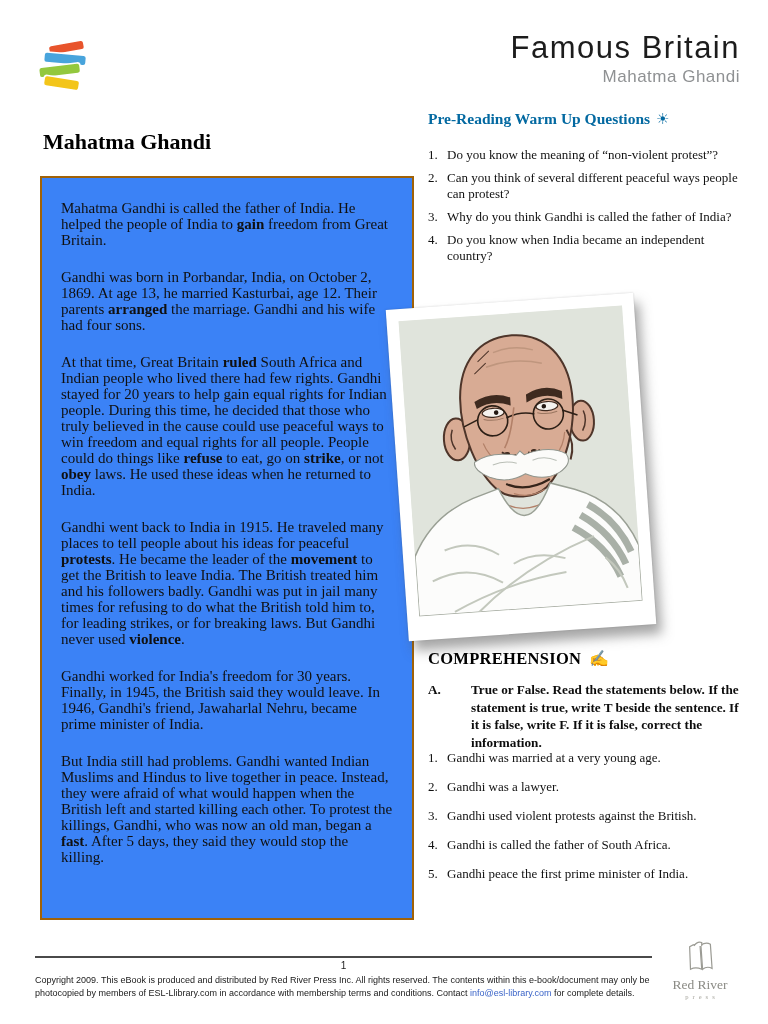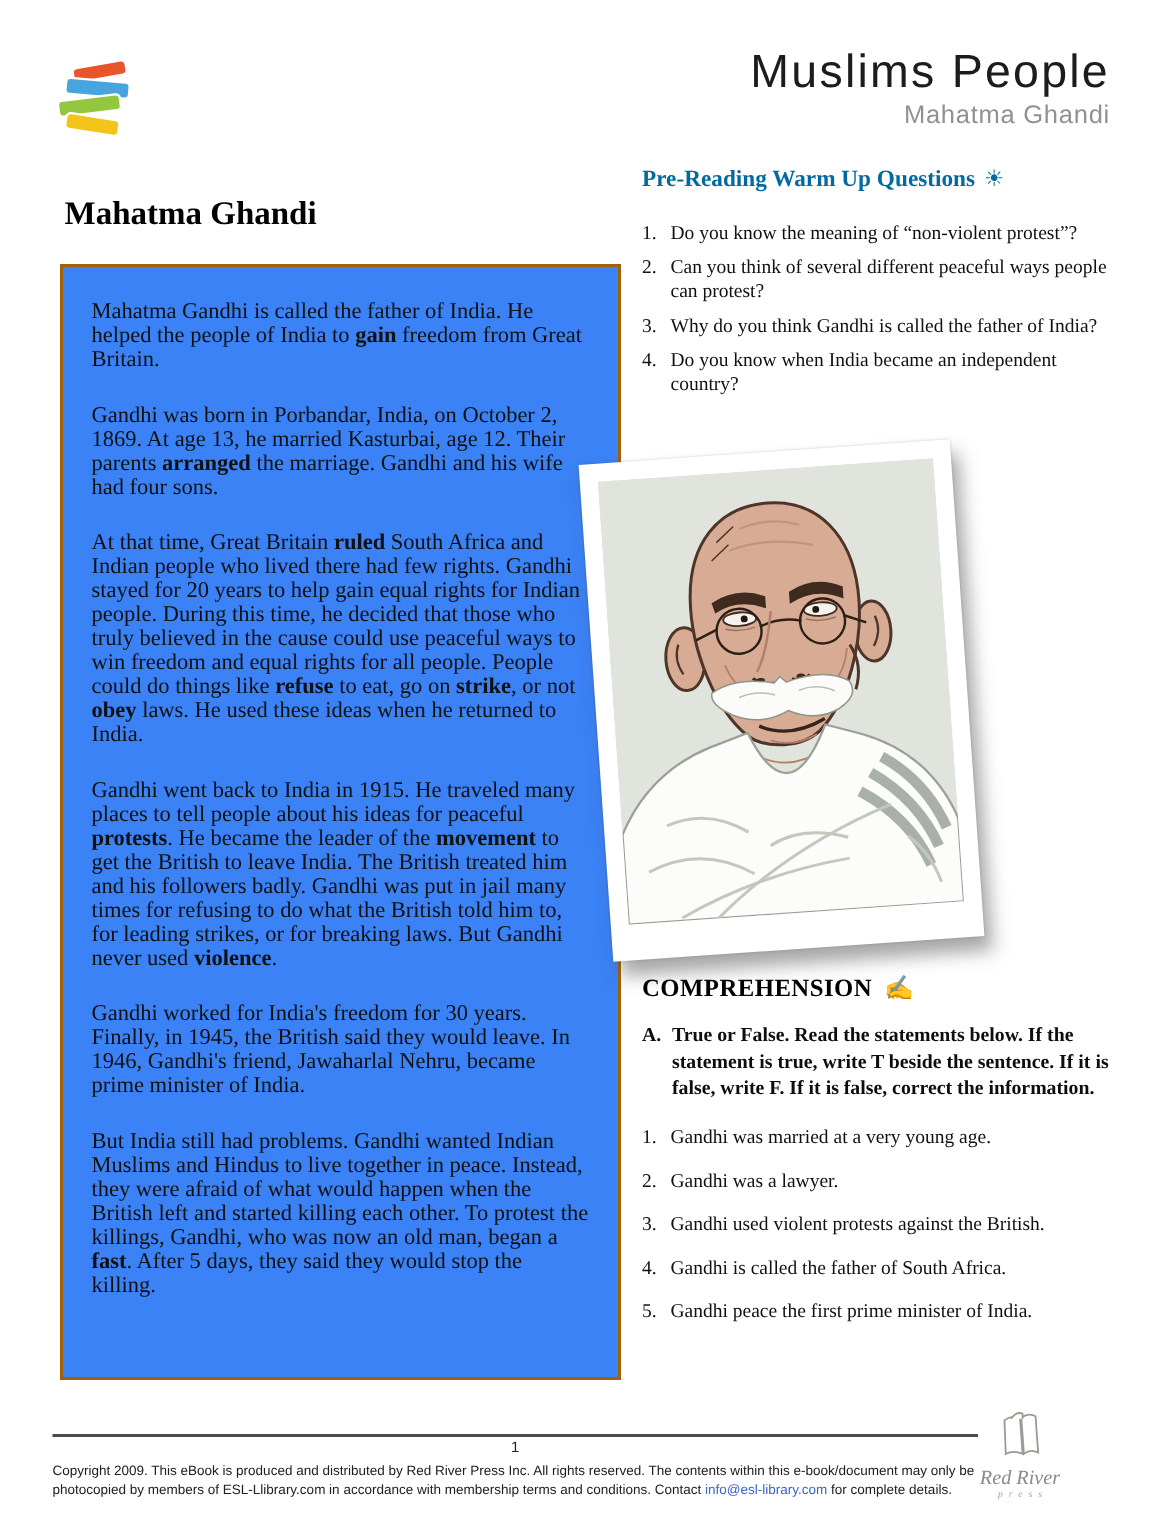--- a/index.html
+++ b/index.html
@@ -56,59 +56,59 @@
   .photo-inner svg { display:block; width:100%; height:100%; }
 
   
   .comp-heading { position:absolute; left:428px; top:649px; width:314px;
     font-size:16.5px; font-weight:bold; letter-spacing:0.3px; color:#000; }
   .icon-hand { font-weight:normal; font-size:16px; margin-left:8px; }
 
   .instruction { position:absolute; left:428px; top:681px; width:314px; display:flex;
     font-weight:bold; font-size:13.2px; line-height:17.5px; color:#0d0d0d; }
   .instr-label { width:20px; flex:0 0 20px; }
-  .instr-text { flex:1; }
+  .instr-text { flex:1;margin-left:23px; }
 
   .statements { position:absolute; left:428px; top:750px; width:316px; }
   .s-row { display:flex; margin-bottom:13px; font-size:13px; line-height:16px; }
   .s-num { width:19px; flex:0 0 19px; }
   .s-text { flex:1; }
 
   
   .footer-rule { position:absolute; left:35px; top:956px; width:617px; height:0;
     border-top:2px solid #4a4a4a; }
   .page-num { position:absolute; left:35px; top:960px; width:617px; text-align:center;
     font-family:"Liberation Sans", sans-serif; font-size:10px; color:#222; }
   .copyright { position:absolute; left:35px; top:974px; width:624px;
     font-family:"Liberation Sans", sans-serif; font-size:9px; line-height:13px;
     color:#202020; }
   .copyright a { color:#3a64c8; text-decoration:none; }
 
-  .press-logo { position:absolute; left:643px; top:938px; width:74px; text-align:center;
-    color:#8b8b85;font-style:italic; }
+  .press-logo { position:absolute; left:663px; top:938px; width:74px; text-align:center;
+    color:#8b8b85; }
   .press-logo svg { width:38px; height:40px; display:block; margin:0 auto; }
   .press-name { font-size:13.5px; line-height:14px; color:#8b8b85; }
   .press-sub { font-size:6.5px; letter-spacing:4px; color:#a5a49c; margin-top:1px;
     text-transform:lowercase; padding-left:4px; }
 </style>
 </head>
 <body>
 
 <div class="logo">
   <svg viewBox="0 0 66 58">
     <g stroke="#ffffff" stroke-width="1.6">
       <rect x="16" y="3" width="37" height="10" rx="3" fill="#e8542c" transform="rotate(-10 34 8)"></rect>
       <rect x="11" y="14" width="44" height="11" rx="3" fill="#48a4dc" transform="rotate(5 33 20)"></rect>
       <rect x="6" y="26" width="43" height="11" rx="3" fill="#93c83e" transform="rotate(-7 27 32)"></rect>
       <rect x="11" y="39" width="37" height="11" rx="3" fill="#f3c51a" transform="rotate(9 29 44)"></rect>
     </g>
   </svg>
 </div>
 
-<div class="series-title">Muslims People</div>
+<div class="series-title">Famous Britain</div>
 <div class="lesson-subtitle">Mahatma Ghandi</div>
 
 <div class="reading-heading">Mahatma Ghandi</div>
 
 <div class="passage-box">
     <p><span>Mahatma Gandhi is called the father of India. He helped the people of India to </span><b>gain</b><span> freedom from Great Britain.</span></p>
     <p><span>Gandhi was born in Porbandar, India, on October 2, 1869. At age 13, he married Kasturbai, age 12. Their parents </span><b>arranged</b><span> the marriage. Gandhi and his wife had four sons.</span></p>
     <p><span>At that time, Great Britain </span><b>ruled</b><span> South Africa and Indian people who lived there had few rights. Gandhi stayed for 20 years to help gain equal rights for Indian people. During this time, he decided that those who truly believed in the cause could use peaceful ways to win freedom and equal rights for all people. People could do things like </span><b>refuse</b><span> to eat, go on </span><b>strike</b><span>, or not </span><b>obey</b><span> laws. He used these ideas when he returned to India.</span></p>
     <p><span>Gandhi went back to India in 1915. He traveled many places to tell people about his ideas for peaceful </span><b>protests</b><span>. He became the leader of the </span><b>movement</b><span> to get the British to leave India. The British treated him and his followers badly. Gandhi was put in jail many times for refusing to do what the British told him to, for leading strikes, or for breaking laws. But Gandhi never used </span><b>violence</b><span>.</span></p>
     <p><span>Gandhi worked for India's freedom for 30 years. Finally, in 1945, the British said they would leave. In 1946, Gandhi's friend, Jawaharlal Nehru, became prime minister of India.</span></p>

